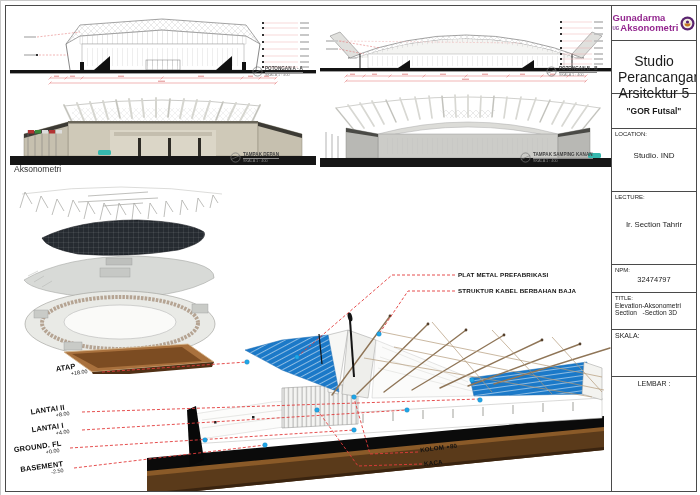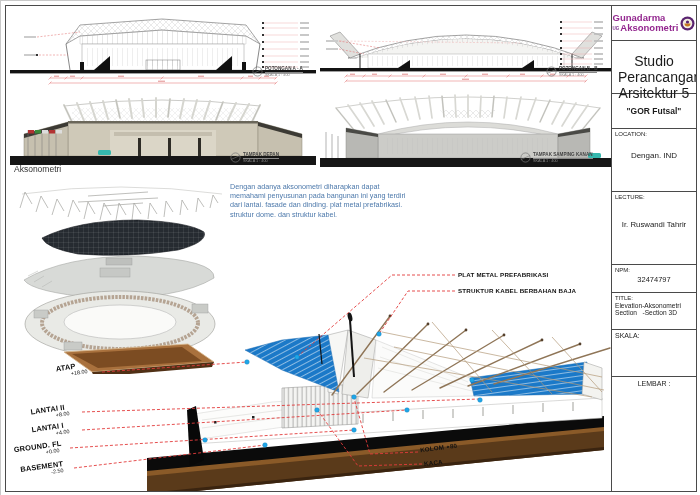--- a/index.html
+++ b/index.html
@@ -465,21 +465,20 @@
           <circle cx="401" cy="404" r="2.3"></circle>
           <circle cx="199" cy="434" r="2.3"></circle>
           <circle cx="259" cy="439" r="2.3"></circle>
           <circle cx="348" cy="424" r="2.3"></circle>
           <circle cx="474" cy="394" r="2.3"></circle>
           <circle cx="466" cy="374" r="2.3"></circle>
       </g>
     </svg>
 
     <div class="akso-heading" style="left:8px;top:158px">Aksonometri</div>
-    <div class="akso-desc" style="left:224px;top:176px">Dengan adanya aksonometri diharapkan dapat memahami penyusunan pada bangunan ini yang terdiri dari lantai. fasade dan dinding. plat metal prefabrikasi. struktur dome. dan struktur kabel.</div>
 
     <div class="ann" style="left:452px;top:265px">PLAT METAL PREFABRIKASI</div>
     <div class="ann" style="left:452px;top:281px">STRUKTUR KABEL BERBAHAN BAJA</div>
     <div class="ann tilt" style="left:414px;top:438px">KOLOM ∘80</div>
     <div class="ann tilt" style="left:418px;top:453px">KACA</div>
 
     <div class="lvl" style="left:28px;top:357px">
       <div class="lvl-name">ATAP</div>
       <div class="lvl-elev">+18.00</div>
     </div>
@@ -557,25 +556,25 @@
         </div>
       </div>
       <div class="tb tb-center" style="height:53px">
         <div style="font-size:14px;padding:12px 6px 0">Studio Perancangan Arsitektur 5</div>
       </div>
       <div class="tb tb-center" style="height:35px">
         <div style="font-size:8.5px;font-weight:700;padding-top:12px">"GOR Futsal"</div>
       </div>
       <div class="tb" style="height:63px">
         <div class="tb-label">LOCATION:</div>
-        <div class="tb-center" style="font-size:8px;margin-top:14px">Dengan. IND</div>
+        <div class="tb-center" style="font-size:8px;margin-top:14px">Studio. IND</div>
       </div>
       <div class="tb" style="height:73px">
         <div class="tb-label">LECTURE:</div>
-        <div class="tb-center" style="font-size:7.8px;margin-top:20px">Ir. Ruswandi Tahrir</div>
+        <div class="tb-center" style="font-size:7.8px;margin-top:20px">Ir. Section Tahrir</div>
       </div>
       <div class="tb" style="height:28px">
         <div class="tb-label">NPM:</div>
         <div class="tb-center" style="font-size:7.5px;margin-top:2px">32474797</div>
       </div>
       <div class="tb" style="height:37px">
         <div class="tb-label">TITLE:</div>
         <div style="font-size:6.6px;padding:1px 0 0 3px">Elevation-Aksonometri</div>
         <div style="font-size:6.6px;padding:0 0 0 3px">Section&nbsp;&nbsp;&nbsp;-Section 3D</div>
       </div>

